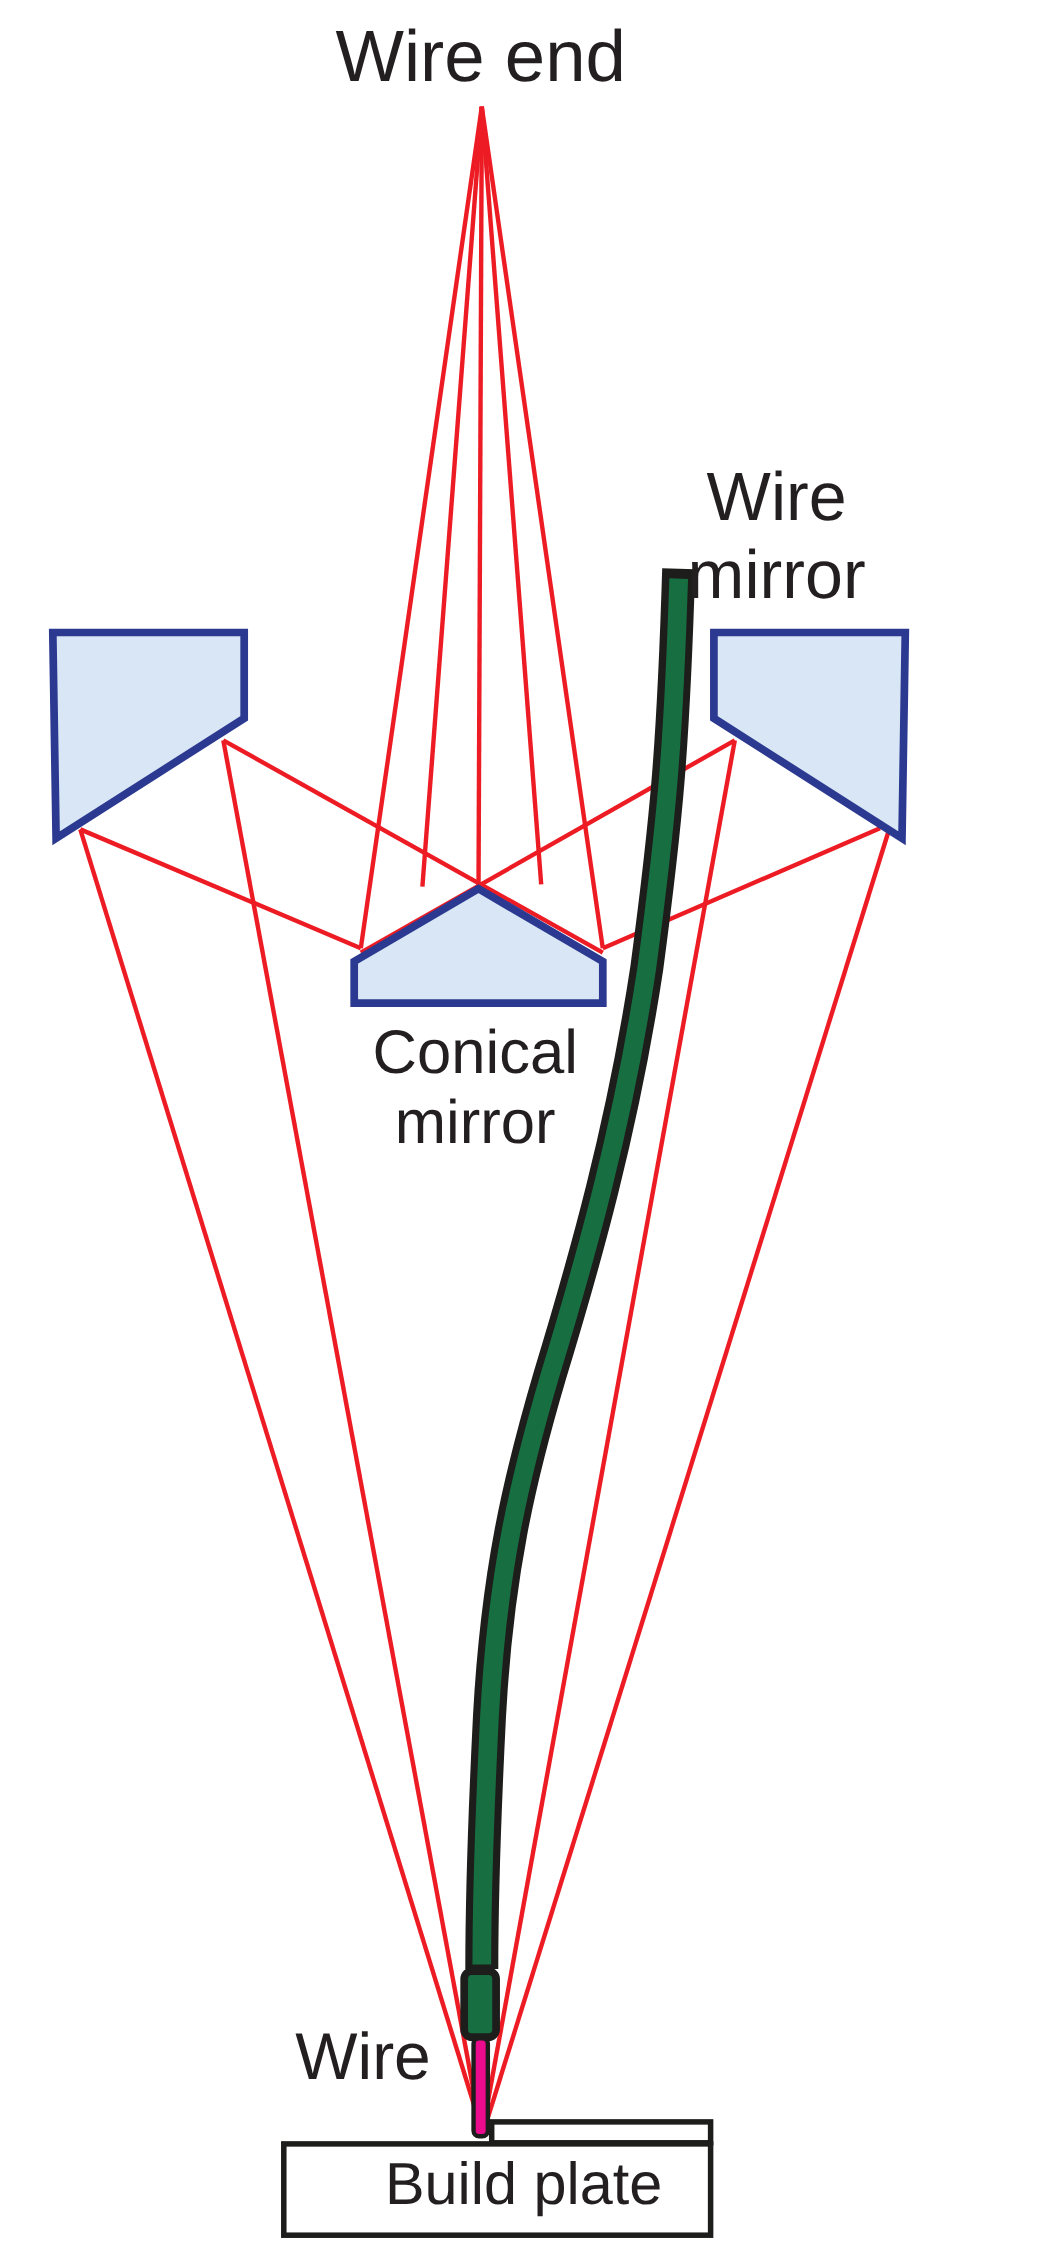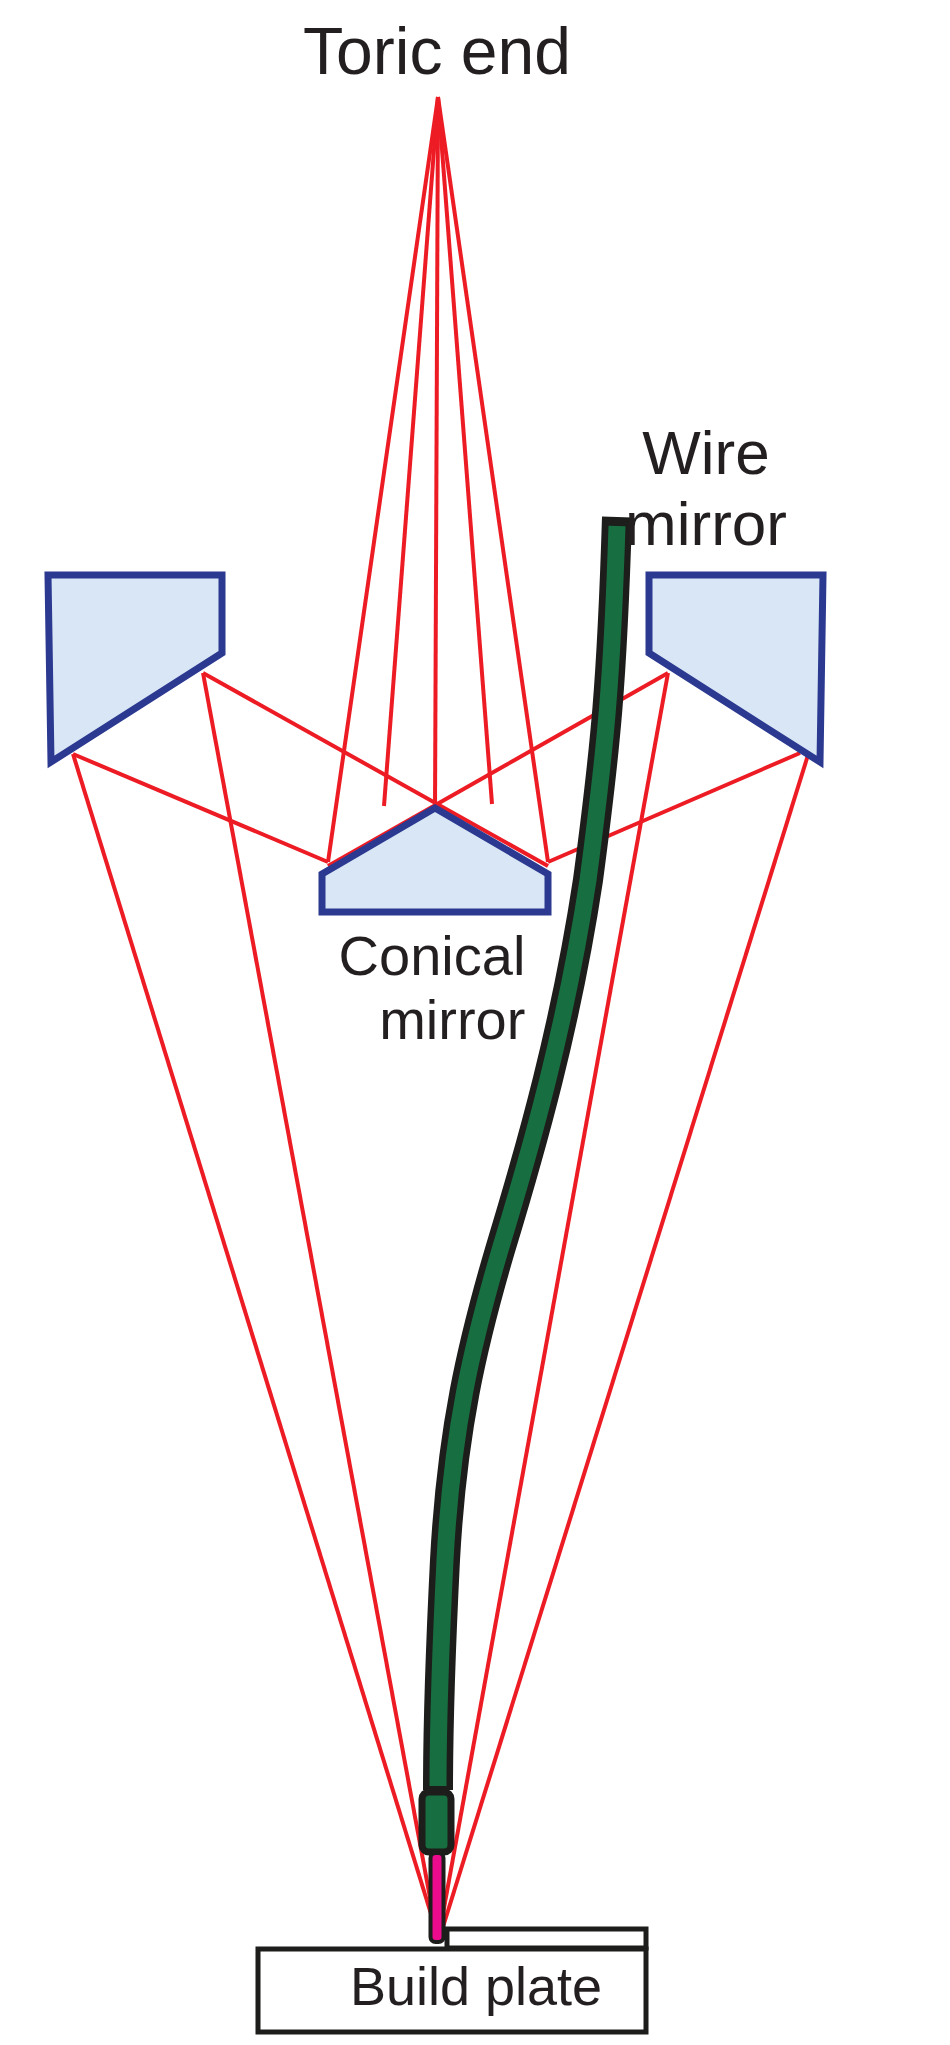--- a/index.html
+++ b/index.html
@@ -8,21 +8,21 @@
     font-family:"Liberation Sans", sans-serif;
   }
   #diagram-svg{position:absolute;left:0;top:0;width:950px;height:2045px;}
   .lbl{
     position:absolute;color:#231f20;white-space:pre-line;text-align:center;
     transform:translateX(-50%);line-height:1.14;font-weight:500;letter-spacing:0px;
   }
   .lbl-fiber-end   {left:437px;top:14px;  font-size:66px;}
   .lbl-toric       {left:124px;top:408px; font-size:60px;}
   .lbl-wire-guide  {left:706px;top:418px; font-size:62px;}
-  .lbl-conical-mirror{left:432px;top:924px;font-size:56px;text-align:right;}
+  .lbl-conical-mirror{left:432px;top:924px;font-size:56px;}
   .lbl-conical-focus{left:714px;top:1780px;font-size:60px;}
   .lbl-wire        {left:330px;top:1836px;font-size:60px;}
   .lbl-build-plate {left:476px;top:1956px;font-size:54px;}
 </style>
 </head>
 <body>
 
 <div id="stage">
   <svg id="diagram-svg" viewBox="0 0 950 2045" xmlns="http://www.w3.org/2000/svg">
       <line x1="438" y1="97" x2="435" y2="810" stroke="#ed1c24" stroke-width="4" stroke-linecap="butt"></line>
@@ -42,18 +42,19 @@
       <polygon points="649,575 823,575 820,762 649,653" fill="#d9e6f5" stroke="#2b3990" stroke-width="7" stroke-linejoin="miter"></polygon>
       <polygon points="435,808 548,874 548,912 322,912 322,874" fill="#d9e6f5" stroke="#2b3990" stroke-width="7" stroke-linejoin="miter"></polygon>
       <path d="M617,517 C612,680 606,745 588,880 C566,1025 532,1145 500,1250 C472,1345 452,1430 445,1560 C440,1660 438,1720 438,1790" fill="none" stroke="#1d1d1b" stroke-width="30" stroke-linecap="butt"></path>
       <path d="M617,526 C612,680 606,745 588,880 C566,1025 532,1145 500,1250 C472,1345 452,1430 445,1560 C440,1660 438,1720 438,1786" fill="none" stroke="#176f41" stroke-width="17" stroke-linecap="butt"></path>
       <rect x="422" y="1792" width="29" height="60" rx="7" fill="#176f41" stroke="#1d1d1b" stroke-width="7"></rect>
       <rect x="430.5" y="1853" width="13" height="89" rx="5" fill="#ec0a8d" stroke="#1d1d1b" stroke-width="4"></rect>
       <rect x="447" y="1929" width="199" height="19" fill="#ffffff" stroke="#1d1d1b" stroke-width="5"></rect>
       <rect x="258" y="1949" width="388" height="83" fill="#ffffff" stroke="#1d1d1b" stroke-width="5"></rect>
     </svg>
 
-  <div class="lbl lbl-fiber-end">Toric end</div>
+  <div class="lbl lbl-fiber-end">Wire end</div>
   <div class="lbl lbl-wire-guide">Wire mirror</div>
   <div class="lbl lbl-conical-mirror">Conical
 mirror</div>
+  <div class="lbl lbl-wire">Wire</div>
   <div class="lbl lbl-build-plate">Build plate</div>
 </div>
 
 </body></html>

